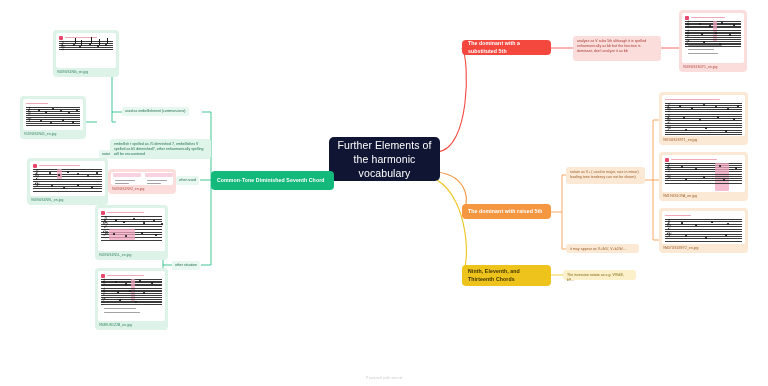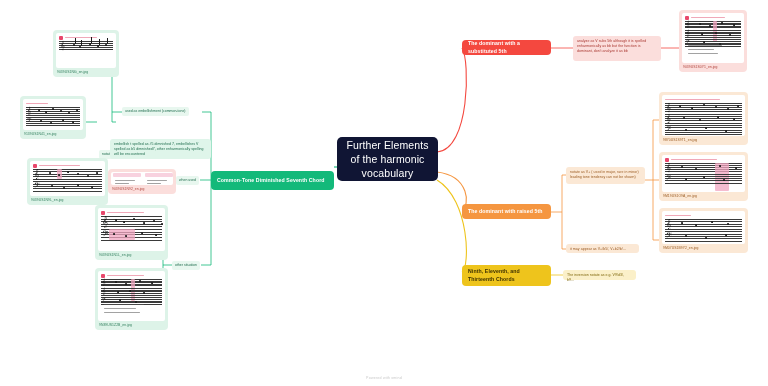--- a/index.html
+++ b/index.html
@@ -188,21 +188,21 @@
 
     <path d="M176,180 L166,180" stroke="#13b97a" stroke-width=".8" fill="none"></path>
     <path d="M119,180 L108,180" stroke="#13b97a" stroke-width=".8" fill="none"></path>
 
     <path d="M172,265 L163,265" stroke="#13b97a" stroke-width=".8" fill="none"></path>
     <path d="M163,232 L163,296" stroke="#13b97a" stroke-width=".8" fill="none"></path>
     <path d="M163,232 L168,232" stroke="#13b97a" stroke-width=".8" fill="none"></path>
     <path d="M163,296 L168,296" stroke="#13b97a" stroke-width=".8" fill="none"></path>
   </svg>
 
-  <div class="node root" style="left:337px; top:137px; width:101px; height:44px;">
+  <div class="node root" style="left:329px; top:137px; width:111px; height:44px;">
     <span>Further Elements of the harmonic vocabulary</span>
   </div>
 
   <div class="node topic green" style="left:211px; top:171px; width:123px; height:19px;">
     <span>Common-Tone Diminished Seventh Chord</span>
   </div>
 
   <div class="node topic red" style="left:462px; top:40px; width:89px; height:15px;">
     <span>The dominant with a substituted 5th</span>
   </div>

